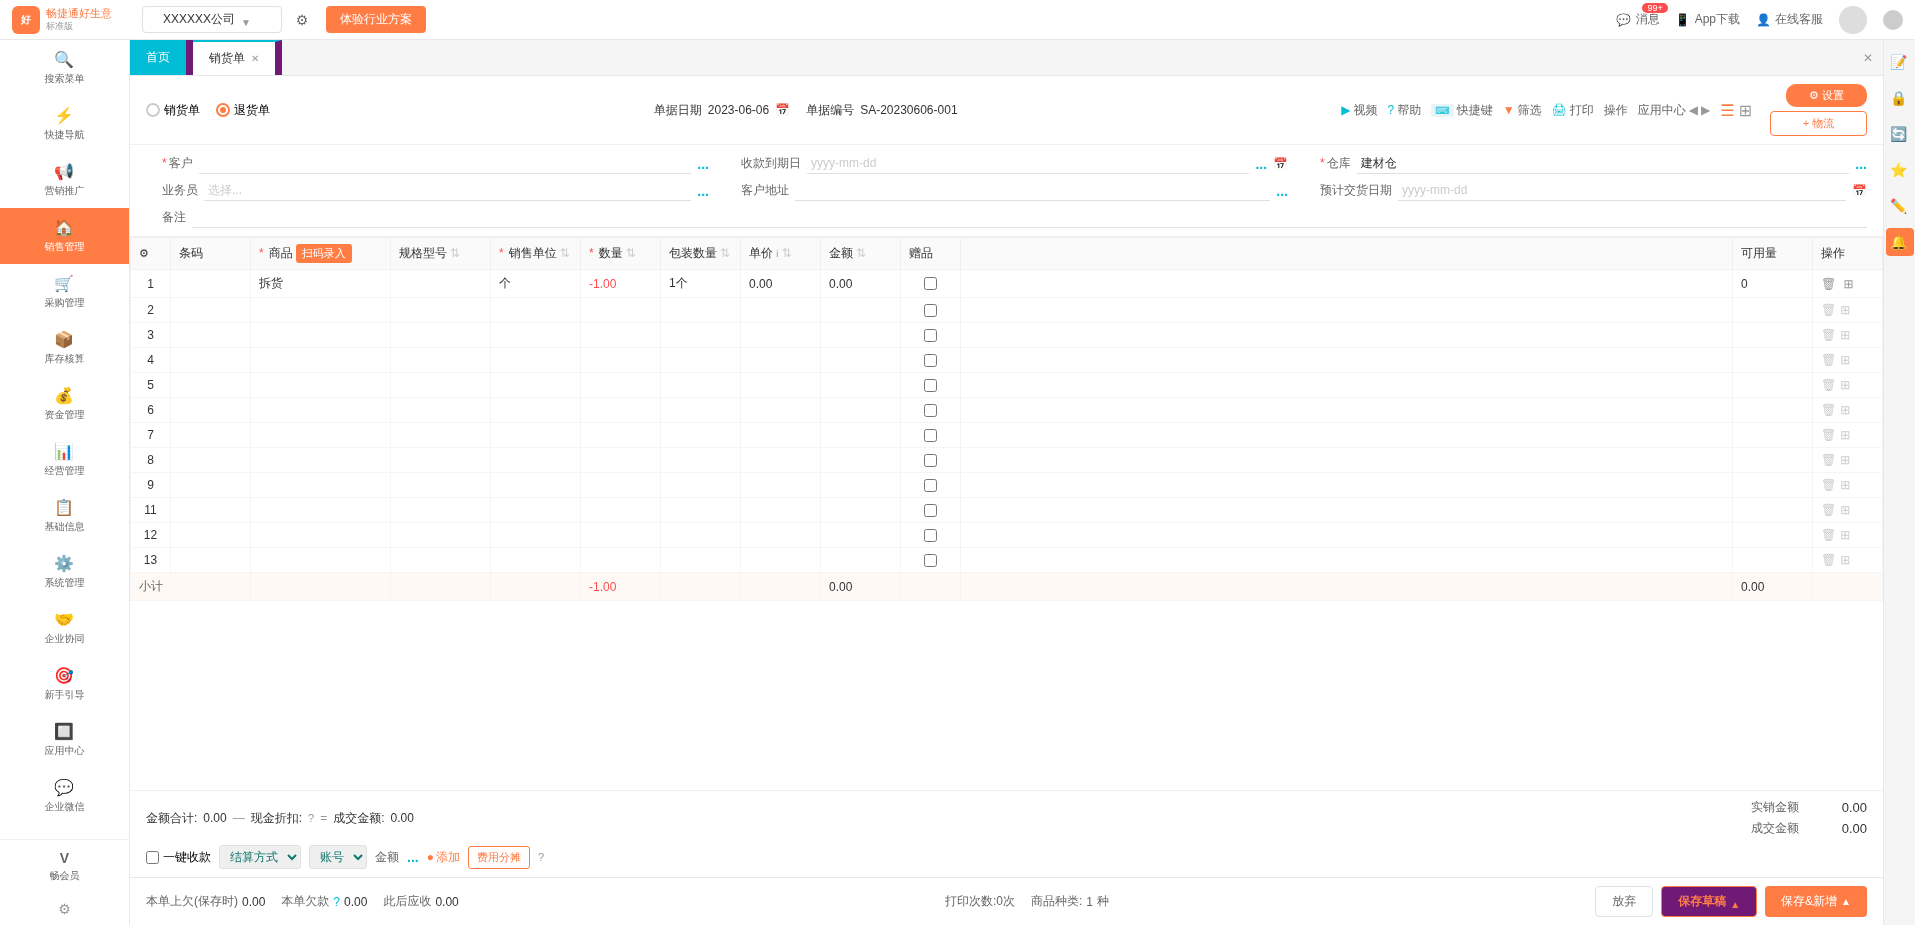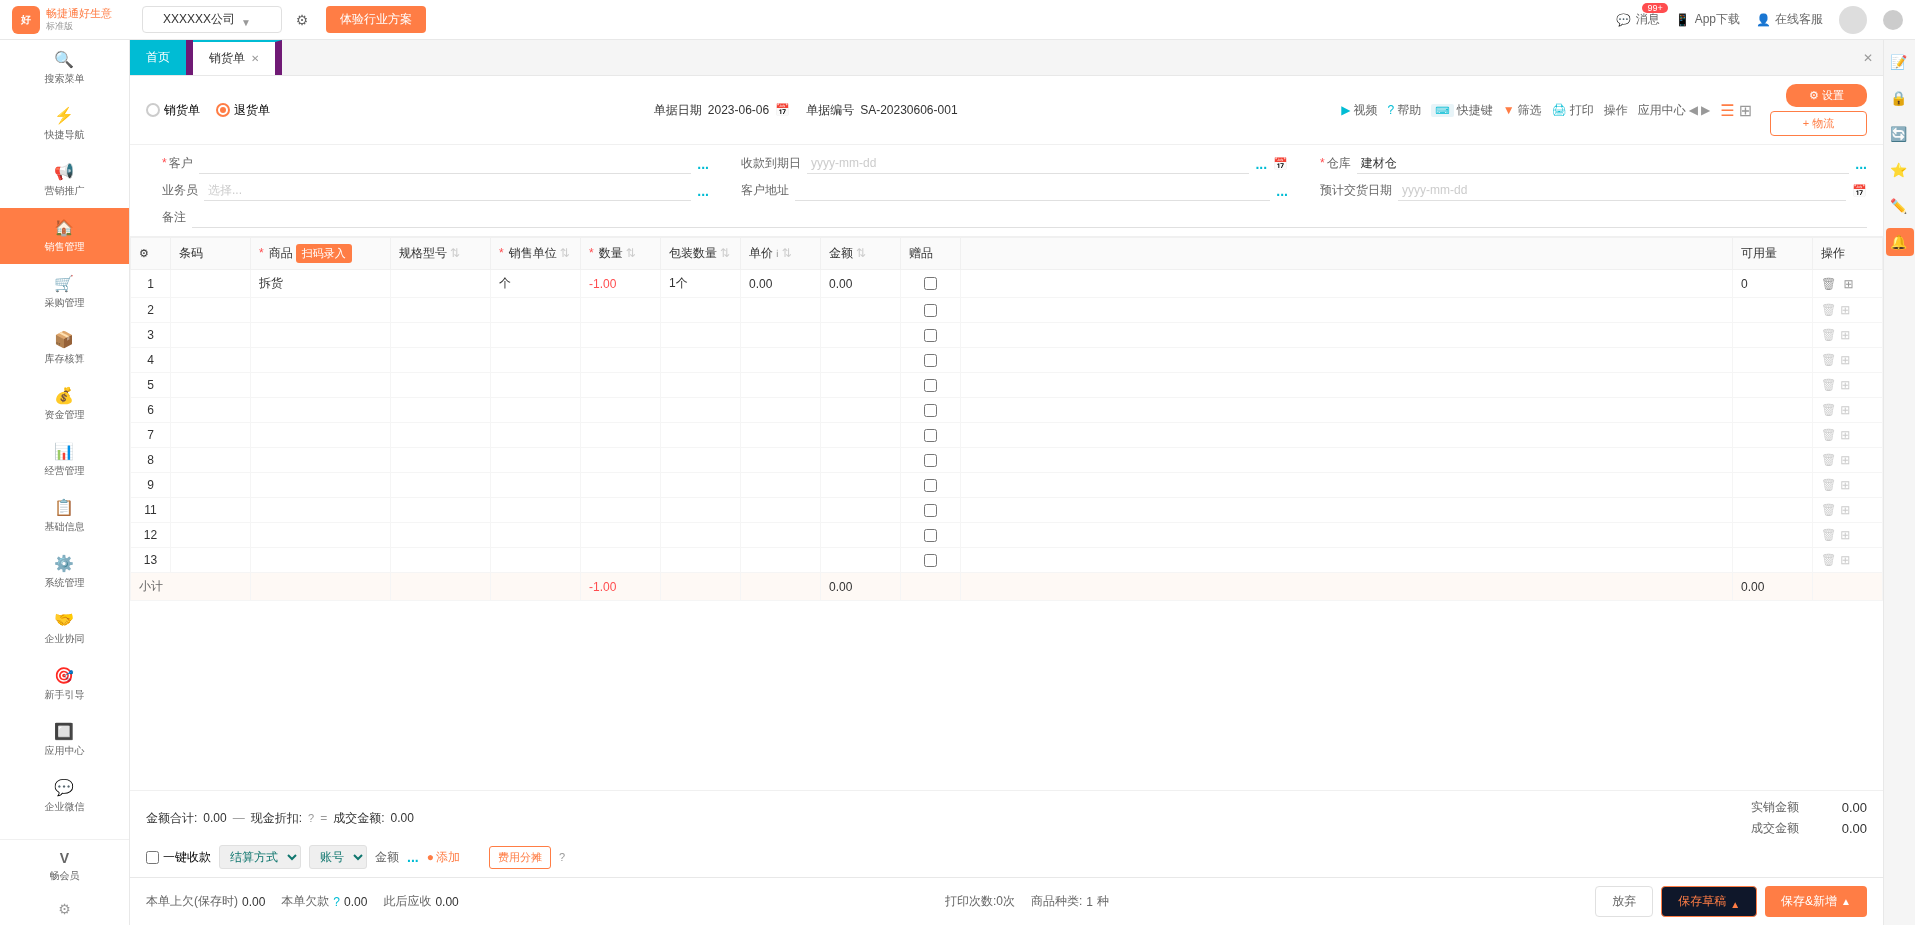--- a/index.html
+++ b/index.html
@@ -95,37 +95,37 @@
     .total-value { color: #333; font-size: 13px; font-weight: 500; min-width: 60px; text-align: right; }
 
     
     .bottom-bar { display: flex; align-items: center; padding: 8px 16px; background: #fff; border-top: 1px solid #e8e8e8; flex-shrink: 0; gap: 16px; }
     .bottom-stat { display: flex; align-items: center; gap: 4px; color: #333; font-size: 12px; }
     .bottom-stat .label { color: #666; }
     .bottom-print { margin-left: auto; display: flex; align-items: center; gap: 4px; color: #666; font-size: 12px; }
     .bottom-product-type { display: flex; align-items: center; gap: 4px; color: #666; font-size: 12px; }
     .bottom-actions { display: flex; gap: 8px; }
     .btn-discard { border: 1px solid #e0e0e0; background: #fff; color: #666; border-radius: 4px; padding: 6px 16px; cursor: pointer; font-size: 12px; }
-    .btn-draft { border: 1px solid #ff7d45; background: #0f172a; color: #ff7d45; border-radius: 4px; padding: 6px 16px; cursor: pointer; font-size: 12px; display: flex; align-items: flex-end; gap: 4px; }
+    .btn-draft { border: 1px solid #ff7d45; background: #701a75; color: #ff7d45; border-radius: 4px; padding: 6px 16px; cursor: pointer; font-size: 12px; display: flex; align-items: flex-end; gap: 4px; font-weight: bold; }
     .btn-save-new { background: #ff7d45; color: #fff; border: none; border-radius: 4px; padding: 6px 16px; cursor: pointer; font-size: 12px; display: flex; align-items: center; gap: 4px; }
 
     
     .right-panel { width: 32px; background: #f5f5f5; display: flex; flex-direction: column; align-items: center; padding: 8px 0; gap: 8px; border-left: 1px solid #e8e8e8; flex-shrink: 0; }
     .right-panel-icon { width: 28px; height: 28px; display: flex; align-items: center; justify-content: center; cursor: pointer; color: #999; font-size: 14px; border-radius: 4px; }
     .right-panel-icon.active { background: #ff7d45; color: #fff; }
 
     .checkbox-cell { display: flex; align-items: center; justify-content: center; }
     input[type="checkbox"] { cursor: pointer; }
     .sort-icon { color: #ccc; }
 
     .payment-row { display: flex; align-items: center; gap: 8px; }
     .payment-checkbox { display: flex; align-items: center; gap: 4px; }
     .payment-select { border: 1px solid #e0e0e0; border-radius: 3px; padding: 3px 6px; font-size: 12px; color: #0f766e; }
     .add-btn { color: #ff7d45; cursor: pointer; display: flex; align-items: center; gap: 2px; }
-    .expense-btn { border: 1px solid #ff7d45; color: #ff7d45; background: #fff; border-radius: 3px; padding: 3px 8px; cursor: pointer; font-size: 11px; margin-left: 21px; }
+    .expense-btn { border: 1px solid #ff7d45; color: #ff7d45; background: #fff; border-radius: 3px; padding: 3px 8px; cursor: pointer; font-size: 11px; }
     .question-icon { color: #999; cursor: pointer; font-size: 11px; }
     .info-icon { color: #999; font-size: 10px; }
   </style>
 </head>
 <body>
 
 <div class="top-bar">
   <div class="logo-area">
     <div class="logo-icon">好</div>
     <div>

